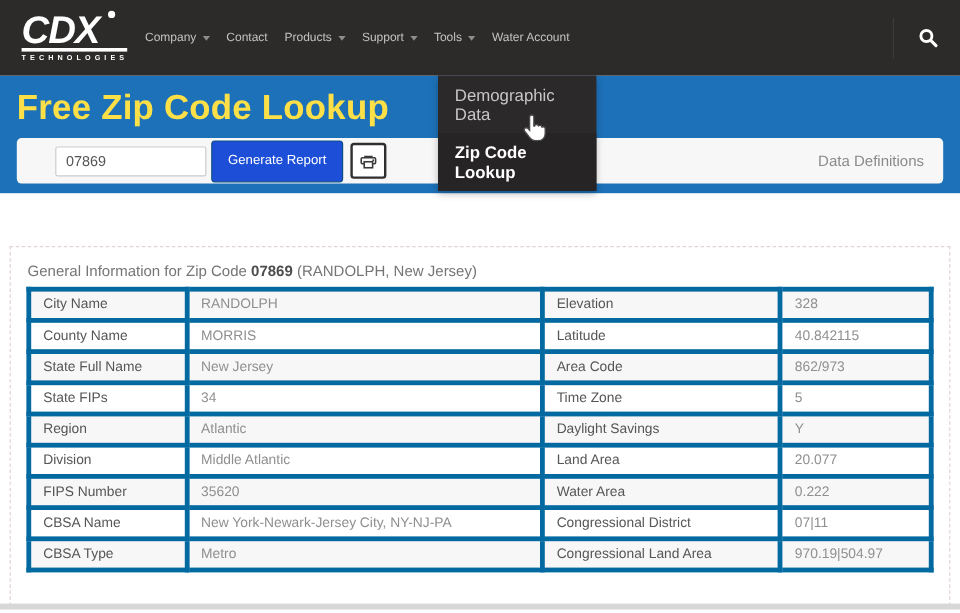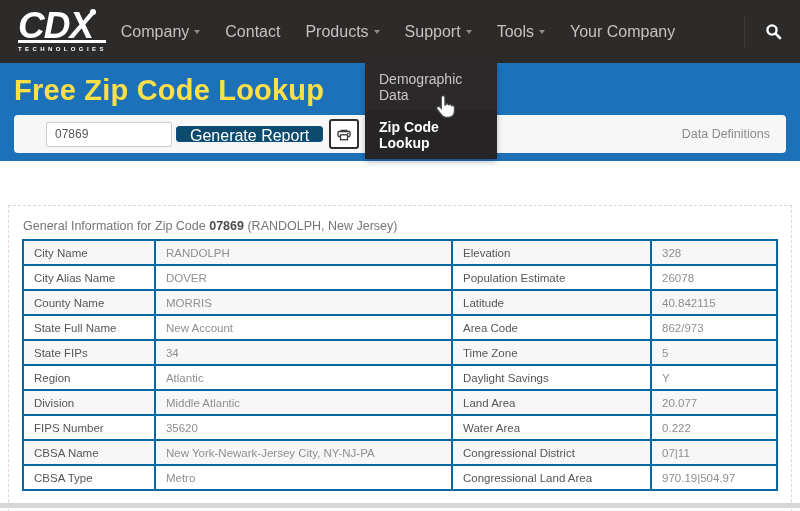--- a/index.html
+++ b/index.html
@@ -9,27 +9,27 @@
     background:#fff; position:relative; overflow:hidden;
   }
 
   
   .topnav {
     height:63px; background:#2d2a2a; display:flex; align-items:center;
     padding:0 18px; position:relative; z-index:5;
   }
   .logo { display:flex; flex-direction:column; cursor:pointer; margin-right:14px; }
   .logo-main {
-    font-style:italic; font-weight:800; font-size:37px; line-height:27px;
+    font-style:italic; font-weight:800; font-size:32px; line-height:27px;
     color:#fff; letter-spacing:-1px; border-bottom:3px solid #fff;
     padding:0 4px 1px 0; position:relative; width:88px;
   }
   .logo-dot { position:absolute; width:6px; height:6px; background:#fff; border-radius:50%; top:-3px; right:10px; }
   .logo-sub { font-size:6px; font-weight:bold; letter-spacing:3.4px; color:#fff; margin-top:3px; white-space:nowrap; }
-  .nav-items { display:flex; align-items:center; gap:25px; font-size:16px; color:#c4c1c1;text-align:right; }
+  .nav-items { display:flex; align-items:center; gap:14px; font-size:10px; color:#c4c1c1;text-align:right; }
   .nav-item { cursor:pointer; white-space:nowrap; display:flex; align-items:center; }
   .caret {
     display:inline-block; margin-left:5px; width:0; height:0;
     border-left:3.5px solid transparent; border-right:3.5px solid transparent;
     border-top:4px solid #8f8c8c;
   }
   .nav-search {
     margin-left:auto; padding-left:20px; border-left:1px solid #3e3a3a;
     height:34px; display:flex; align-items:center; cursor:pointer;
   }
@@ -39,22 +39,22 @@
   .hero h1 { color:#fde047; font-size:29px; font-weight:bold; letter-spacing:0.2px; line-height:36px; }
   .toolbar {
     margin-top:7px; height:38px; background:#f7f7f7; border-radius:4px;
     display:flex; align-items:center; padding-left:32px;
   }
   .zip-input {
     width:126px; height:25px; border:1px solid #ccc; border-radius:2px;
     font-family:"Liberation Sans", sans-serif; font-size:12px; color:#555; padding:0 8px;
   }
   .gen-btn {
-    margin-left:4px; height:16px; padding:0 13px; background:#0c4a6e;
-    border:1px solid #0f4e83; border-radius:3px; color:#fff; font-size:16px;
+    margin-left:4px; height:35px; padding:0 13px; background:#1d4ed8;
+    border:1px solid #0f4e83; border-radius:3px; color:#fff; font-size:11px;
     font-family:"Liberation Sans", sans-serif; cursor:pointer;
   }
   .print-btn {
     margin-left:6px; width:30px; height:30px; background:#fff;
     border:2px solid #2f2f2f; border-radius:3px; display:flex;
     align-items:center; justify-content:center; cursor:pointer;
   }
   .data-defs { margin-left:auto; margin-right:16px; font-size:12.5px; color:#8a8a8a; cursor:pointer; text-decoration:none;text-align:right; }
 
   
@@ -68,21 +68,21 @@
 
   
   .section {
     margin:44px 8px 0; border:1px dashed #e3d3d3; padding:13px 13px 20px;
     min-height:300px;
   }
   .section-heading { font-size:12.5px; color:#757575; margin:0 0 6px 1px; }
   .section-heading b { color:#4d4d4d; }
 
   table.info { border-collapse:collapse; width:100%; font-size:11.5px; }
-  table.info td { border:2px solid #0369a1; padding:5px 10px; height:25px; }
+  table.info td { border:4px solid #0369a1; padding:5px 10px; height:25px; }
   table.info tr:nth-child(odd) td { background:#f7f7f7; }
   td.lbl { color:#565656; }
   td.val { color:#8f8f8f; }
   col.c1 { width:17.5%; } col.c2 { width:39.4%; }
   col.c3 { width:26.4%; } col.c4 { width:16.7%; }
 
   .hscrollbar {
     position:absolute; left:0; right:0; bottom:3px; height:5px; background:#d7d7d7;
   }
 </style>
@@ -111,21 +111,21 @@
     </div>
     <div class="nav-item">
       <span>Support</span>
       <span class="caret"></span>
     </div>
     <div class="nav-item">
       <span>Tools</span>
       <span class="caret"></span>
     </div>
     <div class="nav-item">
-      <span>Your Company</span>
+      <span>Water Account</span>
     </div>
   </div>
   <div class="nav-search">
     <svg width="17" height="17" viewBox="0 0 17 17">
       <circle cx="7" cy="7" r="4.6" fill="none" stroke="#ffffff" stroke-width="2.4"></circle>
       <line x1="10.6" y1="10.6" x2="15" y2="15" stroke="#ffffff" stroke-width="2.6" stroke-linecap="round"></line>
     </svg>
   </div>
 </div>
 
@@ -166,34 +166,28 @@
         <col class="c4">
       </colgroup>
     <tbody>
       <tr>
         <td class="lbl">City Name</td>
         <td class="val">RANDOLPH</td>
         <td class="lbl">Elevation</td>
         <td class="val">328</td>
       </tr>
       <tr>
-        <td class="lbl">City Alias Name</td>
-        <td class="val">DOVER</td>
-        <td class="lbl">Population Estimate</td>
-        <td class="val">26078</td>
-      </tr>
-      <tr>
         <td class="lbl">County Name</td>
         <td class="val">MORRIS</td>
         <td class="lbl">Latitude</td>
         <td class="val">40.842115</td>
       </tr>
       <tr>
         <td class="lbl">State Full Name</td>
-        <td class="val">New Account</td>
+        <td class="val">New Jersey</td>
         <td class="lbl">Area Code</td>
         <td class="val">862/973</td>
       </tr>
       <tr>
         <td class="lbl">State FIPs</td>
         <td class="val">34</td>
         <td class="lbl">Time Zone</td>
         <td class="val">5</td>
       </tr>
       <tr>

